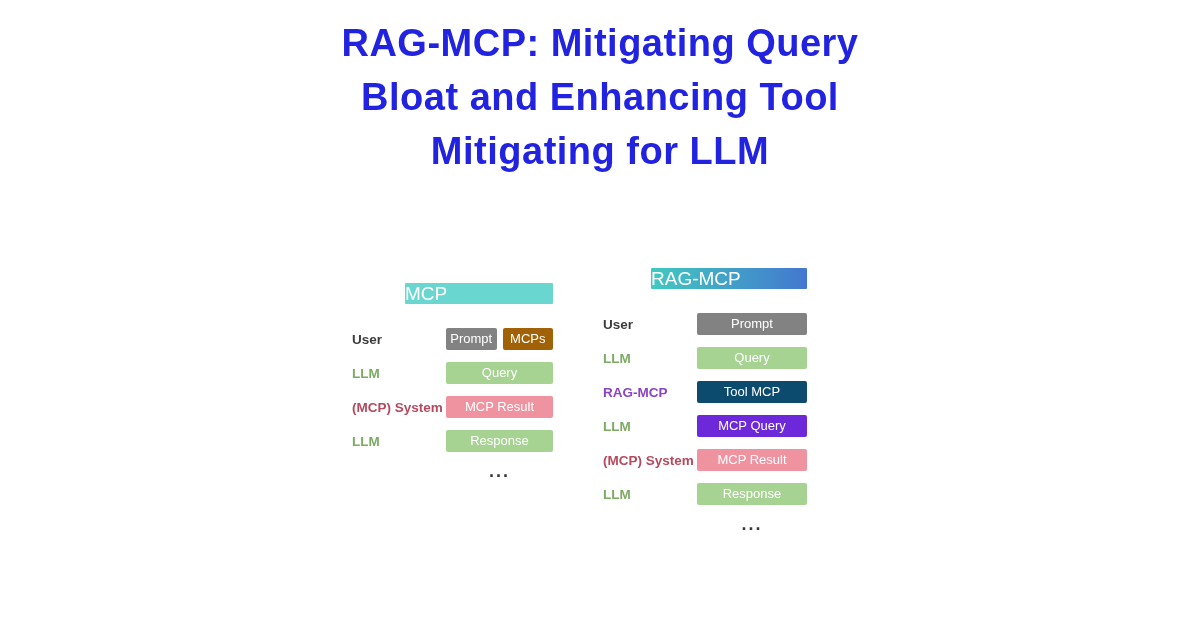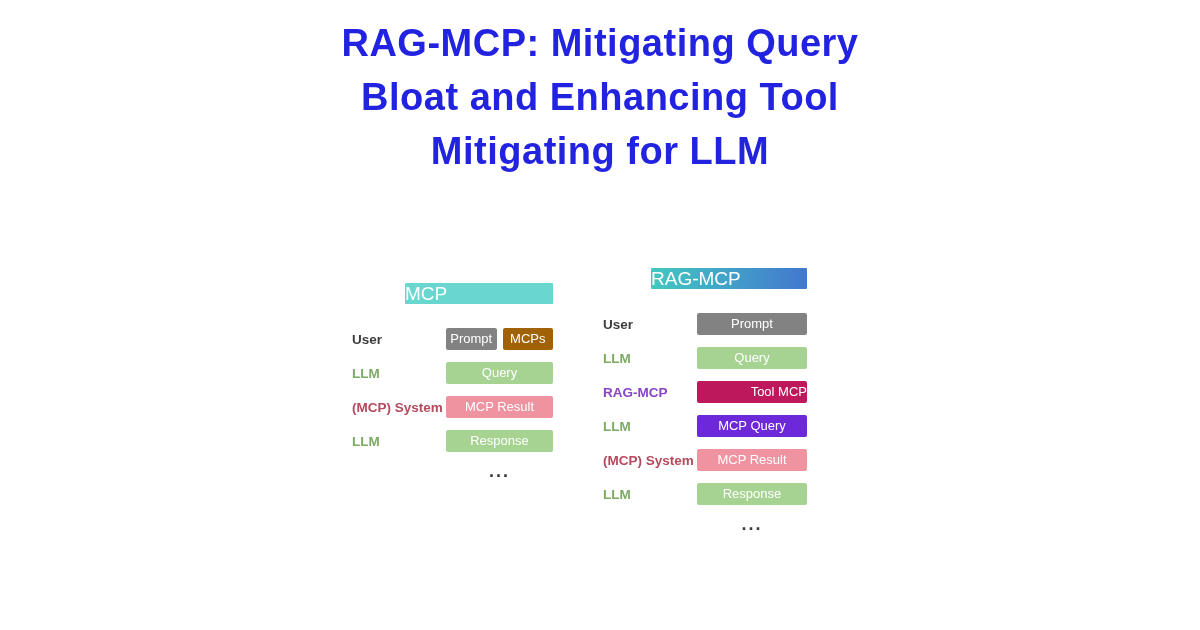--- a/index.html
+++ b/index.html
@@ -137,21 +137,21 @@
           </div>
           <div class="diag-row">
             <div class="diag-label" style="color: rgb(124, 171, 99);">LLM</div>
             <div class="diag-boxes">
               <div class="diag-box" style="background: rgb(166, 211, 146);">Query</div>
             </div>
           </div>
           <div class="diag-row">
             <div class="diag-label" style="color: rgb(138, 68, 196);">RAG-MCP</div>
             <div class="diag-boxes">
-              <div class="diag-box" style="background: #be185d; text-align: right;">Tool MCP</div>
+              <div class="diag-box" style="background: #0c4a6e;">Tool MCP</div>
             </div>
           </div>
           <div class="diag-row">
             <div class="diag-label" style="color: rgb(124, 171, 99);">LLM</div>
             <div class="diag-boxes">
               <div class="diag-box" style="background: #6d28d9;">MCP Query</div>
             </div>
           </div>
           <div class="diag-row">
             <div class="diag-label" style="color: rgb(181, 73, 93);">(MCP) System</div>

